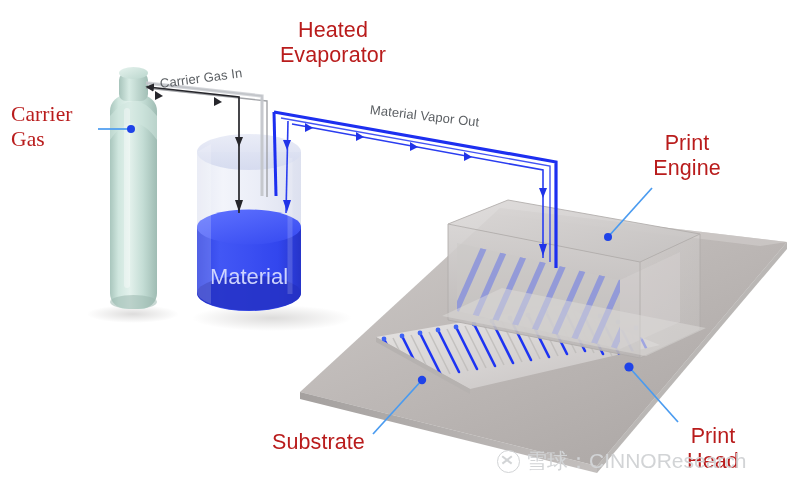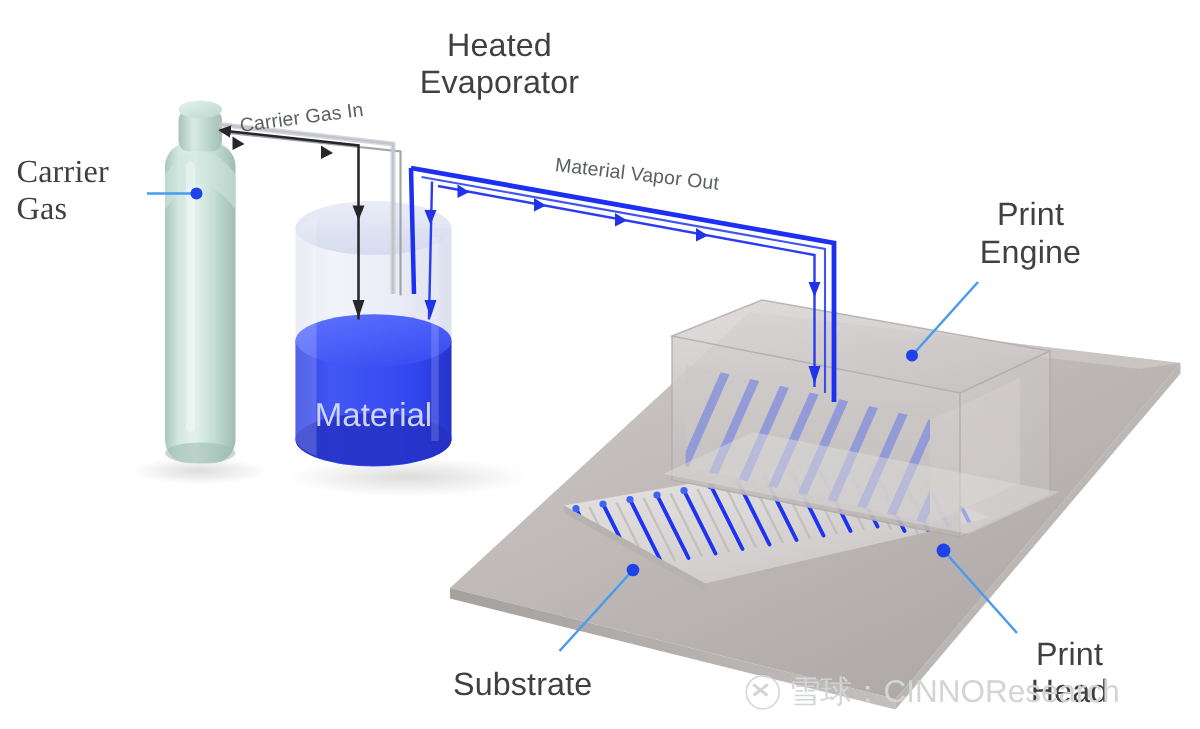--- a/index.html
+++ b/index.html
@@ -13,33 +13,33 @@
     height: 486px;
     background: #ffffff;
     overflow: hidden;
     font-family: "Liberation Sans", sans-serif;
     -webkit-font-smoothing: antialiased;
   }
   #scene { position: absolute; inset: 0; }
 
   .lbl {
     position: absolute;
-    color: #404040;
+    color: #b91c1c;
     font-family: "Liberation Sans", sans-serif;
     line-height: 1.14;
     white-space: pre;
     letter-spacing: 0.1px;
   }
   .lbl-big   { font-size: 21.5px; font-weight: 400; }
   .lbl-pipe  { font-size: 13px; color: #5b5f63; font-weight: 400; }
 
   #lbl-carrier-gas     { left: 11px;  top: 102px; text-align: left; font-family: Liberation Serif, serif; }
   #lbl-heated-evap     { left: 253px; top: 18px;  text-align: center; width: 160px; }
   #lbl-print-engine    { left: 632px; top: 131px; text-align: center; width: 110px; }
-  #lbl-substrate       { left: 272px; top: 444px; margin-left: 30px; }
+  #lbl-substrate       { left: 272px; top: 430px; }
   #lbl-print-head      { left: 676px; top: 424px; text-align: center; width: 74px; }
 
   #lbl-carrier-gas-in {
     left: 160px; top: 77px;
     transform: rotate(-7.5deg);
     transform-origin: left center;
   }
   #lbl-material-vapor-out {
     left: 370px; top: 103px;
     transform: rotate(6.6deg);

